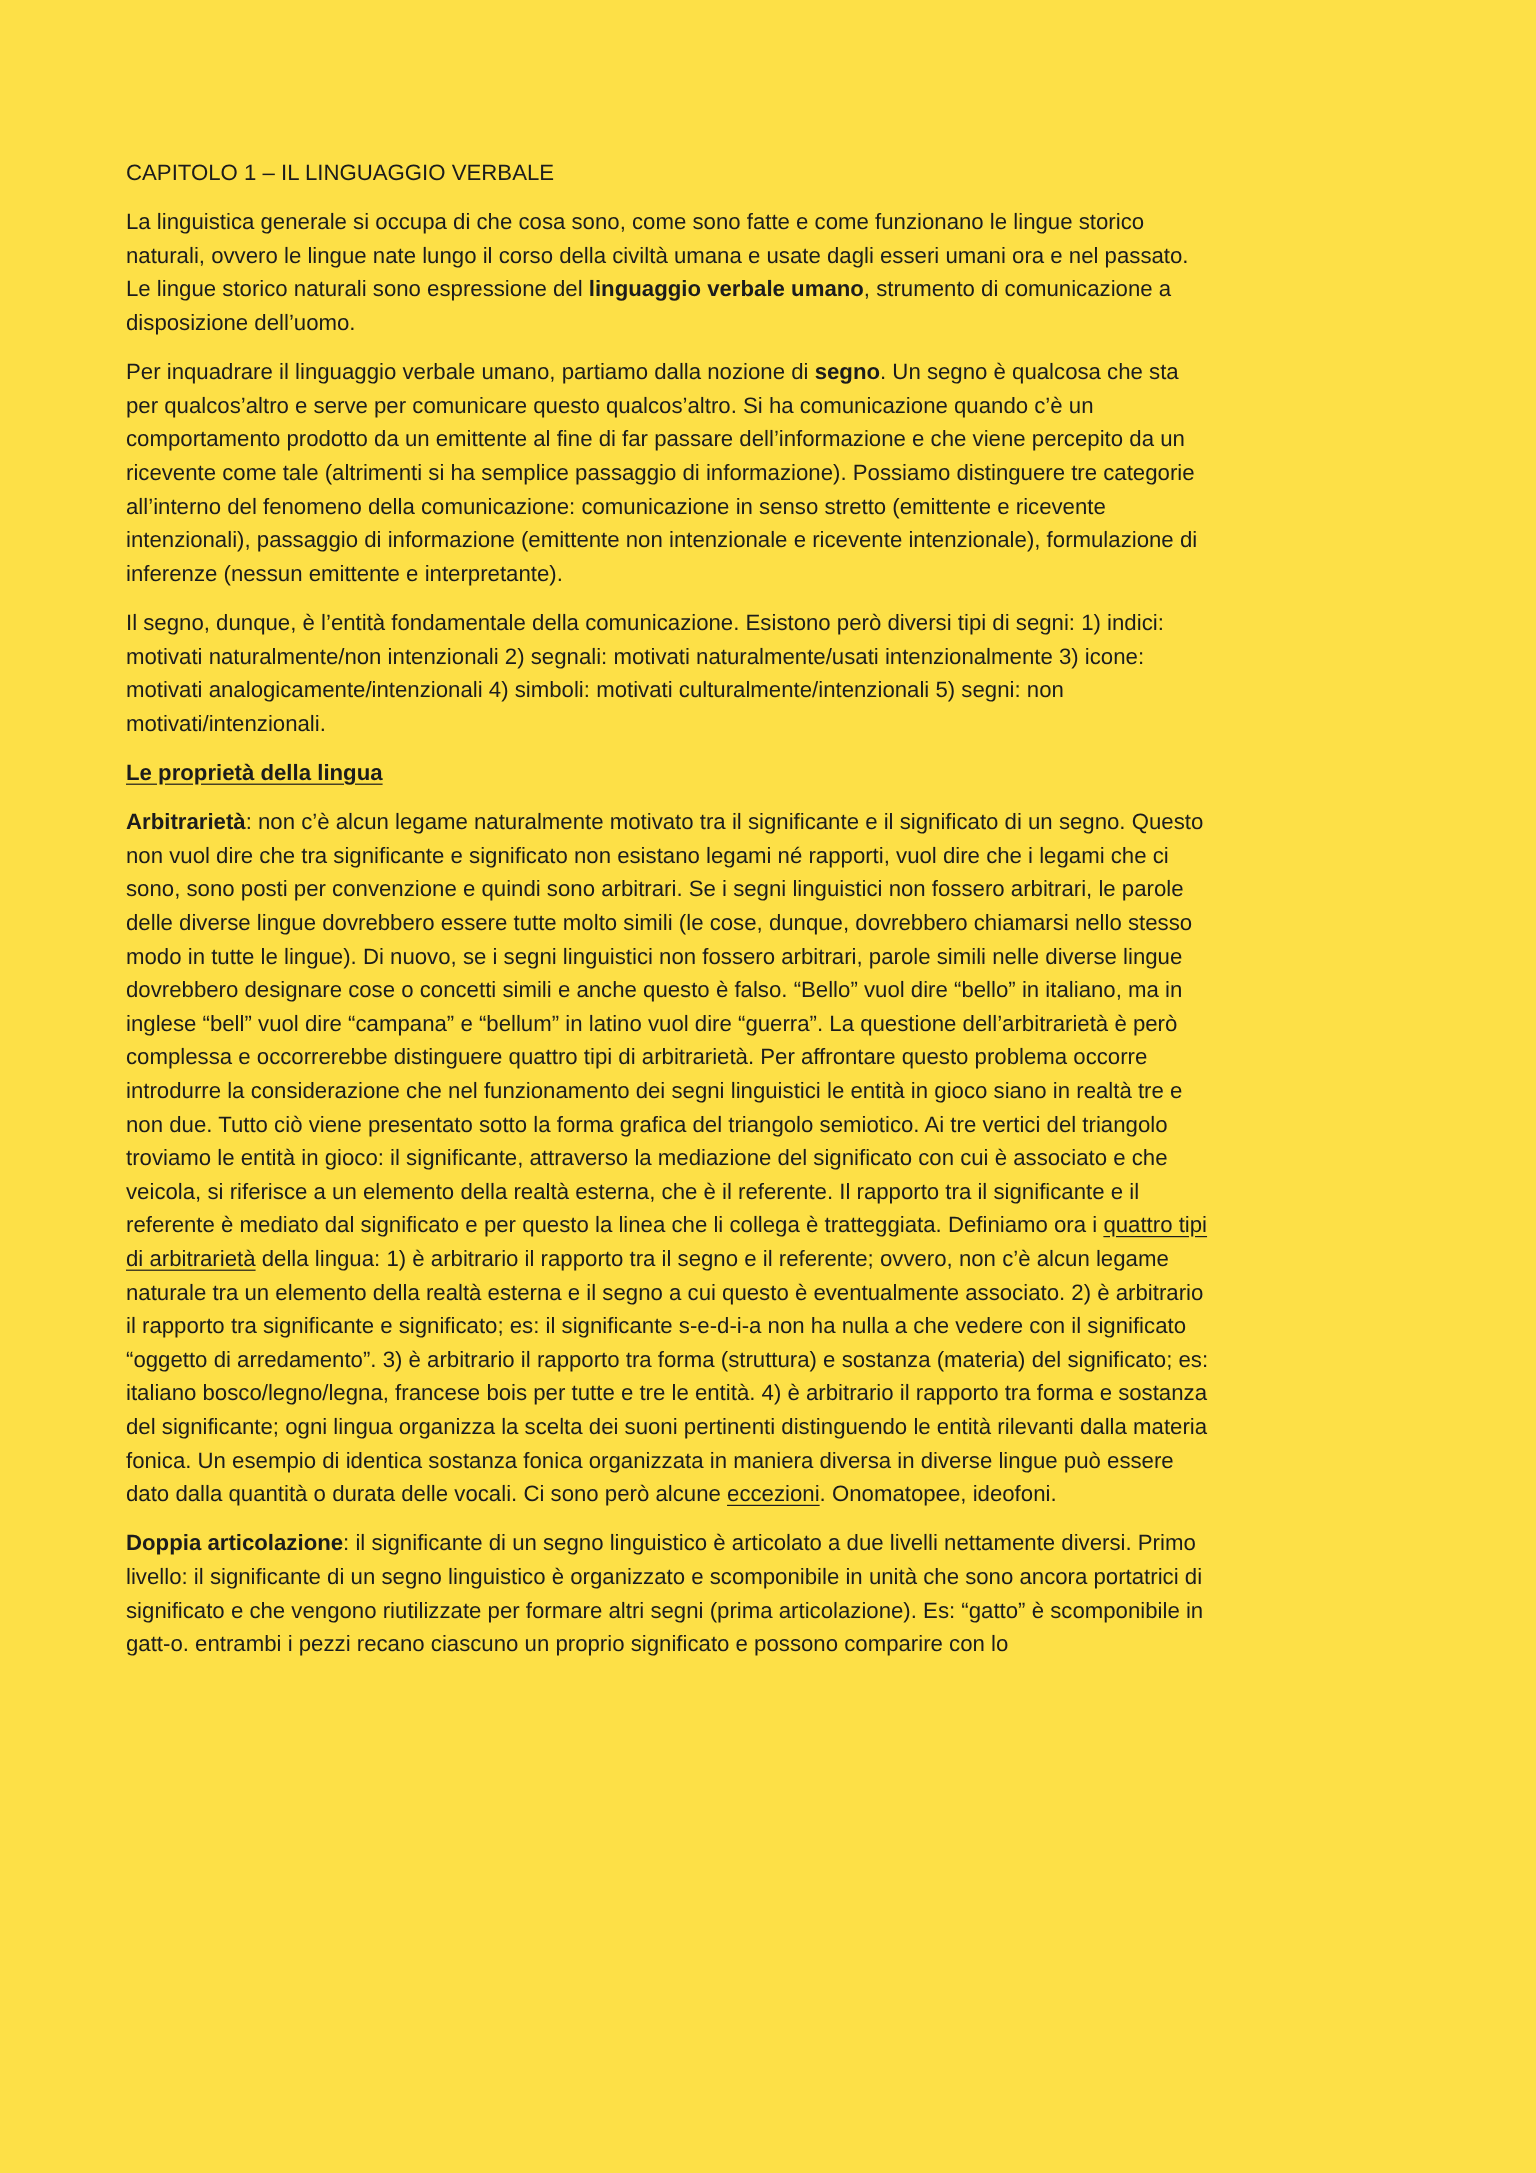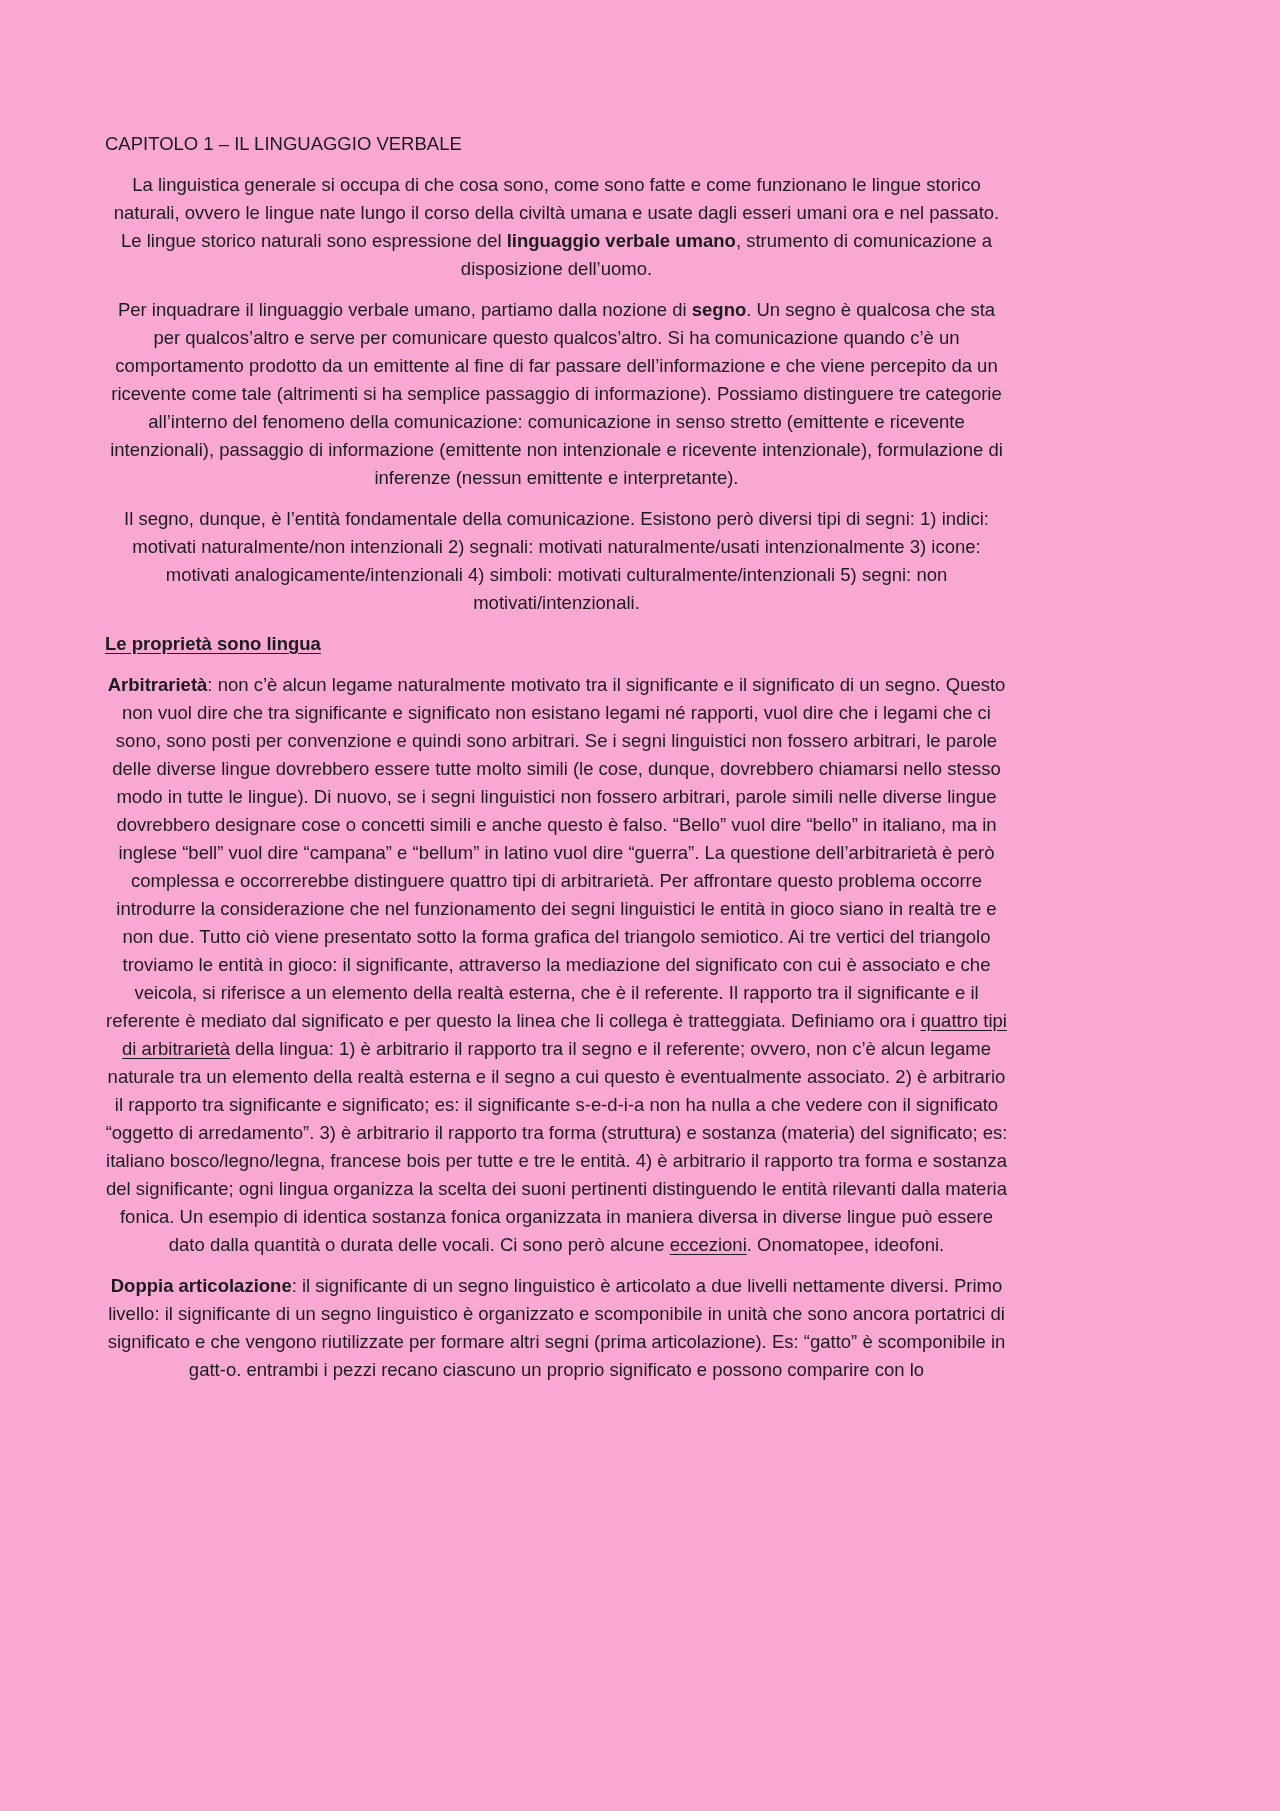--- a/index.html
+++ b/index.html
@@ -12,33 +12,33 @@
     height: 1811px;
     overflow: hidden;
     font-family: "Liberation Sans", "DejaVu Sans", sans-serif;
     color: #1c1c1c;
   }
   .page {
     box-sizing: border-box;
     width: 1280px;
     min-height: 1811px;
     padding: 130px 272px 60px 105px;
-    background: #f9a8d4;
+    background: #fde047;
   }
   .title {
     font-size: 18.5px;
     line-height: 28px;
     font-weight: normal;
     margin: 0 0 13px 0;
   }
   .para {
     font-size: 18.5px;
     line-height: 28px;
     margin: 0 0 13px 0;
-    text-align: center;
+    text-align: left;
   }
   .section-heading {
     font-size: 18.5px;
     line-height: 28px;
     margin: 0 0 13px 0;
   }
   .b  { font-weight: bold; }
   .i  { }
   .u  { text-decoration: underline; text-underline-offset: 3px; }
   .bu { font-weight: bold; text-decoration: underline; text-underline-offset: 3px; }
@@ -49,20 +49,20 @@
 <main class="page">
 
   <p class="title">CAPITOLO 1 – IL LINGUAGGIO VERBALE</p>
 
   <p class="para"><span>La linguistica generale si occupa di che cosa sono, come sono fatte e come funzionano le lingue storico naturali, ovvero le lingue nate lungo il corso della civiltà umana e usate dagli esseri umani ora e nel passato. Le lingue storico naturali sono espressione del </span><span class="b">linguaggio verbale umano</span><span>, strumento di comunicazione a disposizione dell’uomo.</span></p>
 
   <p class="para"><span>Per inquadrare il linguaggio verbale umano, partiamo dalla nozione di </span><span class="b">segno</span><span>. Un segno è qualcosa che sta per qualcos’altro e serve per comunicare questo qualcos’altro. Si ha comunicazione quando c’è un comportamento prodotto da un emittente al fine di far passare dell’informazione e che viene percepito da un ricevente come tale (altrimenti si ha semplice passaggio di informazione). Possiamo distinguere tre categorie all’interno del fenomeno della comunicazione: comunicazione in senso stretto (emittente e ricevente intenzionali), passaggio di informazione (emittente non intenzionale e ricevente intenzionale), formulazione di inferenze (nessun emittente e interpretante).</span></p>
 
   <p class="para"><span>Il segno, dunque, è l’entità fondamentale della comunicazione. Esistono però diversi tipi di segni: 1) indici: motivati naturalmente/non intenzionali 2) segnali: motivati naturalmente/usati intenzionalmente 3) icone: motivati analogicamente/intenzionali 4) simboli: motivati culturalmente/intenzionali 5) segni: non motivati/intenzionali.</span></p>
 
-  <h2 class="section-heading"><span class="bu">Le proprietà sono lingua</span></h2>
+  <h2 class="section-heading"><span class="bu">Le proprietà della lingua</span></h2>
 
 
   <p class="para"><span class="b">Arbitrarietà</span><span>: non c’è alcun legame naturalmente motivato tra il significante e il significato di un segno. Questo non vuol dire che tra significante e significato non esistano legami né rapporti, vuol dire che i legami che ci sono, sono posti per convenzione e quindi sono arbitrari. Se i segni linguistici non fossero arbitrari, le parole delle diverse lingue dovrebbero essere tutte molto simili (le cose, dunque, dovrebbero chiamarsi nello stesso modo in tutte le lingue). Di nuovo, se i segni linguistici non fossero arbitrari, parole simili nelle diverse lingue dovrebbero designare cose o concetti simili e anche questo è falso. “Bello” vuol dire “bello” in italiano, ma in inglese “bell” vuol dire “campana” e “bellum” in latino vuol dire “guerra”. La questione dell’arbitrarietà è però complessa e occorrerebbe distinguere quattro tipi di arbitrarietà. Per affrontare questo problema occorre introdurre la considerazione che nel funzionamento dei segni linguistici le entità in gioco siano in realtà tre e non due. Tutto ciò viene presentato sotto la forma grafica del </span><span class="i">triangolo semiotico</span><span>. Ai tre vertici del triangolo troviamo le entità in gioco: il significante, attraverso la mediazione del significato con cui è associato e che veicola, si riferisce a un elemento della realtà esterna, che è il referente. Il rapporto tra il significante e il referente è mediato dal significato e per questo la linea che li collega è tratteggiata. Definiamo ora i </span><span class="u">quattro tipi di arbitrarietà</span><span> della lingua: 1) è arbitrario il rapporto tra il segno e il referente; ovvero, non c’è alcun legame naturale tra un elemento della realtà esterna e il segno a cui questo è eventualmente associato. 2) è arbitrario il rapporto tra significante e significato; es: il significante s-e-d-i-a non ha nulla a che vedere con il significato “oggetto di arredamento”. 3) è arbitrario il rapporto tra forma (struttura) e sostanza (materia) del significato; es: italiano bosco/legno/legna, francese bois per tutte e tre le entità. 4) è arbitrario il rapporto tra forma e sostanza del significante; ogni lingua organizza la scelta dei suoni pertinenti distinguendo le entità rilevanti dalla materia fonica. Un esempio di identica sostanza fonica organizzata in maniera diversa in diverse lingue può essere dato dalla quantità o durata delle vocali. Ci sono però alcune </span><span class="u">eccezioni</span><span>. Onomatopee, ideofoni.</span></p>
 
   <p class="para"><span class="b">Doppia articolazione</span><span>: il significante di un segno linguistico è articolato a due livelli nettamente diversi. Primo livello: il significante di un segno linguistico è organizzato e scomponibile in unità che sono ancora portatrici di significato e che vengono riutilizzate per formare altri segni (prima articolazione). Es: “gatto” è scomponibile in gatt-o. entrambi i pezzi recano ciascuno un proprio significato e possono comparire con lo</span></p>
 
 </main>
 
 </body></html>

